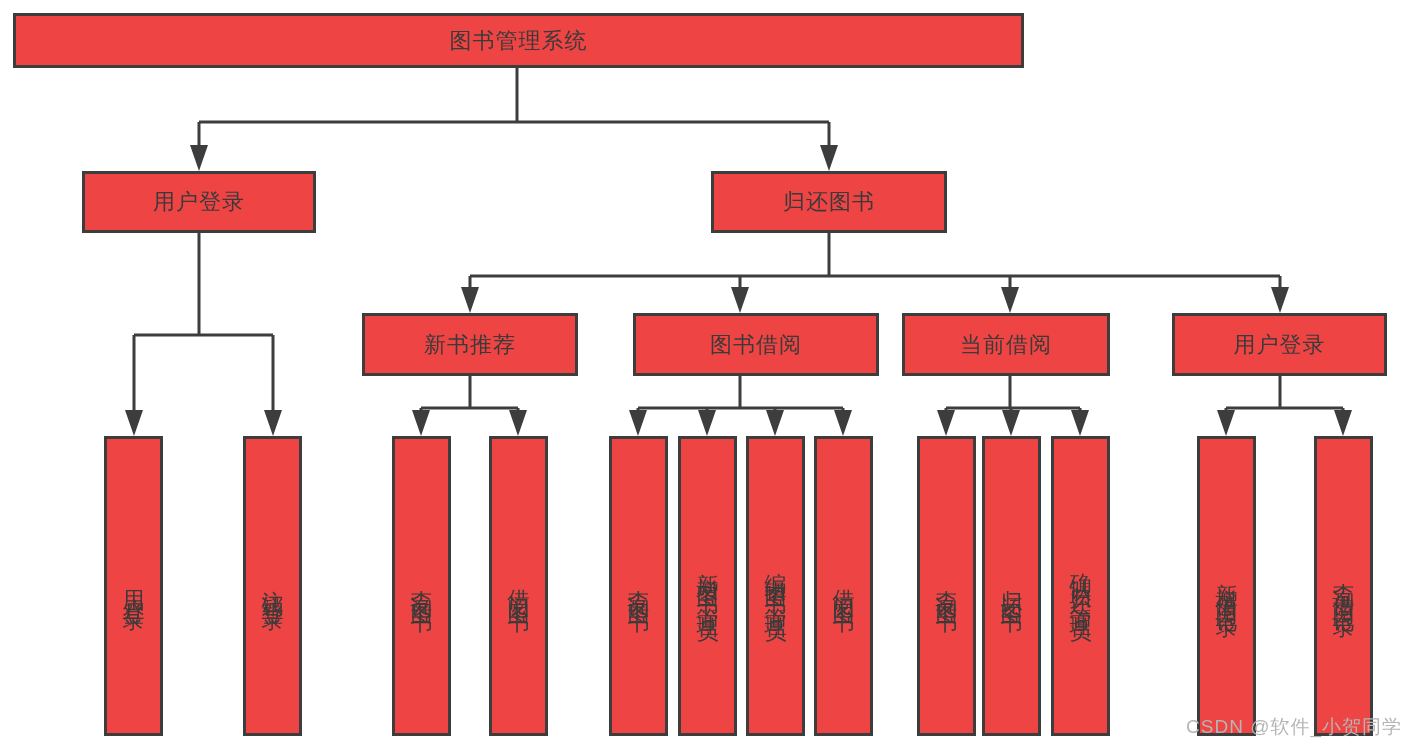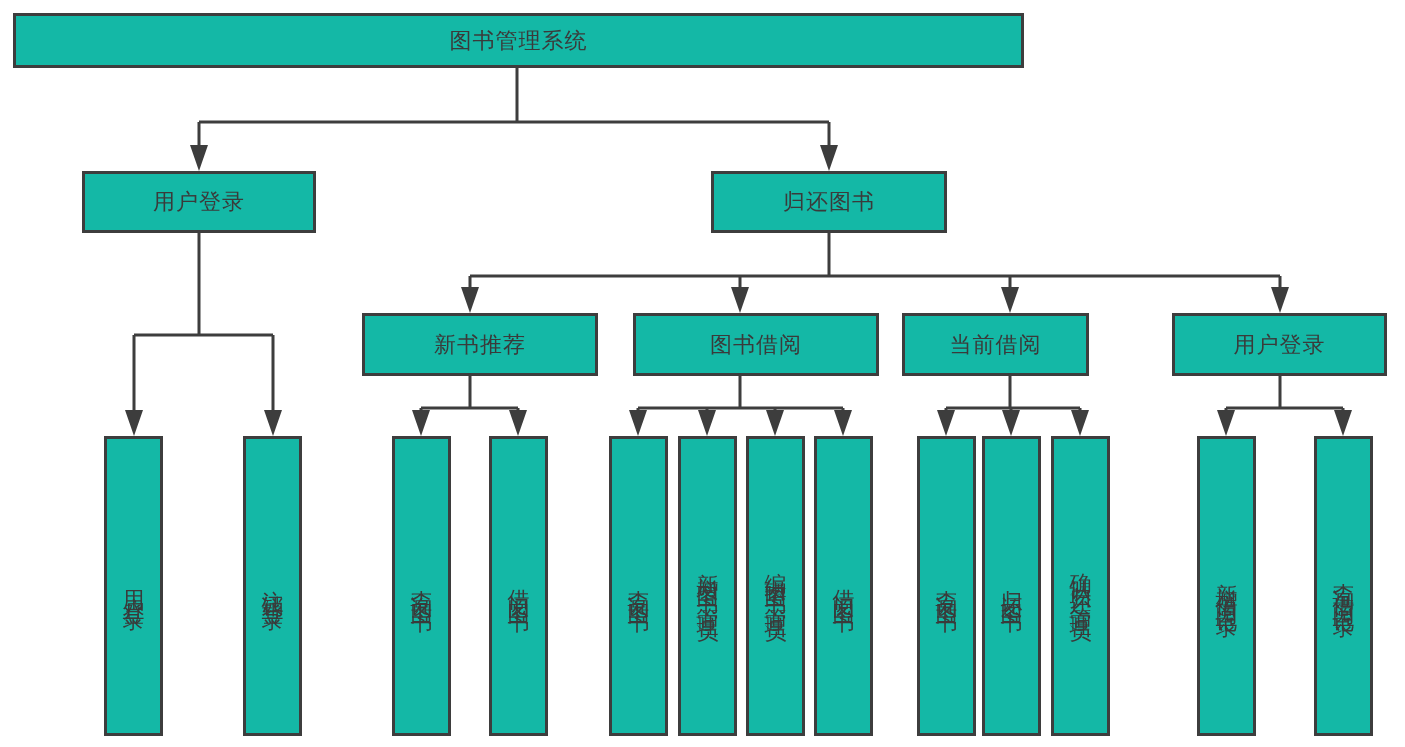--- a/index.html
+++ b/index.html
@@ -10,21 +10,21 @@
     font-family: "Liberation Sans", sans-serif;
   }
   .canvas { position: absolute; inset: 0; width: 1405px; height: 747px; }
 
   svg.connectors { position: absolute; left: 0; top: 0; pointer-events: none; }
   .wire { stroke: var(--line, #3d3d3d); stroke-width: 3; fill: none; }
   .head { fill: var(--line, #3d3d3d); stroke: none; }
 
   .node {
     position: absolute;
-    background: #14b8a6;
+    background: #ef4444;
     border: 3px solid var(--line, #3d3d3d);
     display: flex; align-items: center; justify-content: center;
     color: var(--text, #3a3a3a);
     z-index: 2;
   }
   .hnode .label {
     font-size: 22px;
     letter-spacing: 1px;
     white-space: nowrap;
   }
@@ -98,27 +98,27 @@
     <span class="label">图书管理系统</span>
   </div>
 
   <div class="node hnode" style="left:82px;top:171px;width:234px;height:62px">
     <span class="label">用户登录</span>
   </div>
   <div class="node hnode" style="left:711px;top:171px;width:236px;height:62px">
     <span class="label">归还图书</span>
   </div>
 
-  <div class="node hnode" style="left:362px;top:313px;width:236px;height:63px">
+  <div class="node hnode" style="left:362px;top:313px;width:216px;height:63px">
     <span class="label">新书推荐</span>
   </div>
   <div class="node hnode" style="left:633px;top:313px;width:246px;height:63px">
     <span class="label">图书借阅</span>
   </div>
-  <div class="node hnode" style="left:902px;top:313px;width:187px;height:63px">
+  <div class="node hnode" style="left:902px;top:313px;width:208px;height:63px">
     <span class="label">当前借阅</span>
   </div>
   <div class="node hnode" style="left:1172px;top:313px;width:215px;height:63px">
     <span class="label">用户登录</span>
   </div>
 
   <div class="node vnode" style="left:104px">
     <span class="vlabel">用户登录</span>
   </div>
   <div class="node vnode" style="left:243px">
@@ -151,13 +151,14 @@
   <div class="node vnode" style="left:1051px">
     <span class="vlabel">确认归还（管理员）</span>
   </div>
   <div class="node vnode" style="left:1197px">
     <span class="vlabel">新增借阅记录</span>
   </div>
   <div class="node vnode" style="left:1314px">
     <span class="vlabel">查询借阅记录</span>
   </div>
 
+  <div class="watermark">CSDN @软件_小贺同学</div>
 </div>
 
 </body></html>

